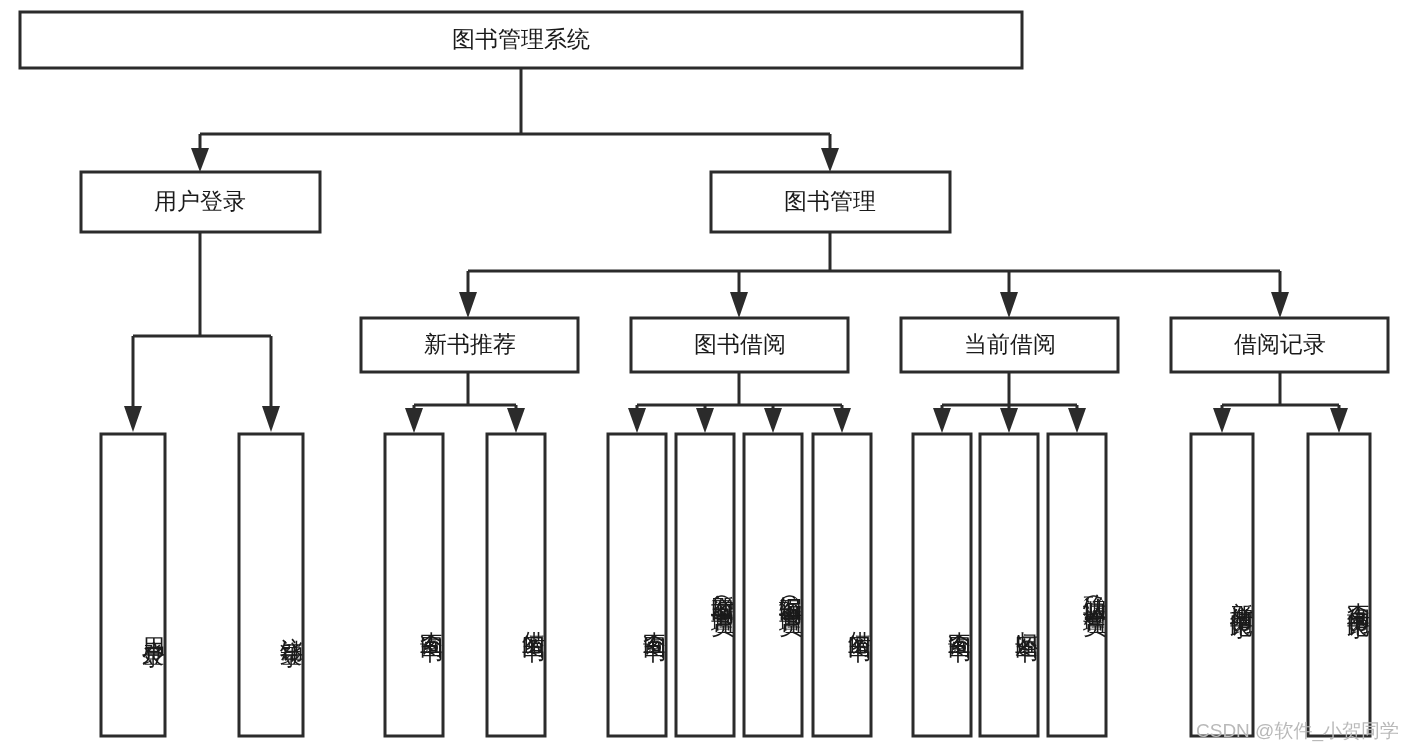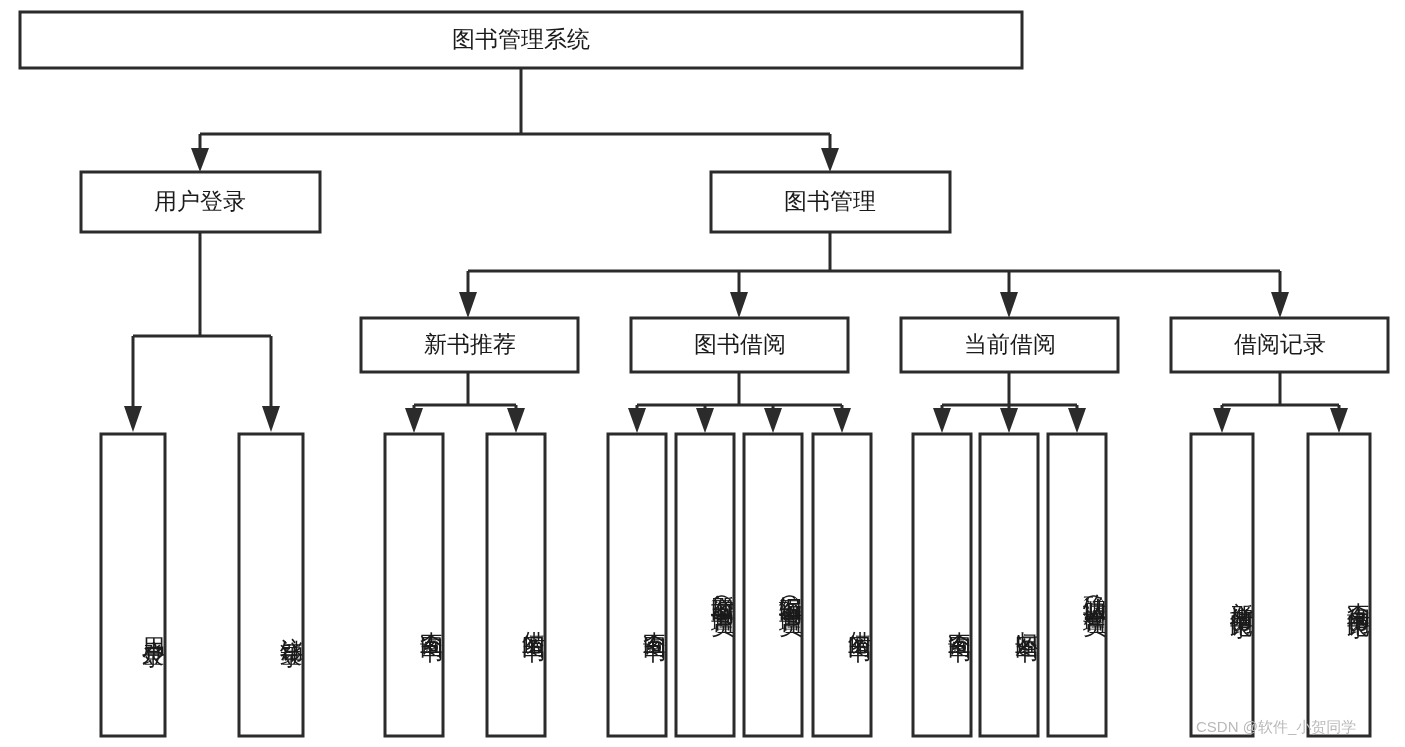--- a/index.html
+++ b/index.html
@@ -60,21 +60,21 @@
     line-height: 1;
     white-space: nowrap;
     display: flex;
     align-items: flex-start;
     justify-content: center;
     pointer-events: none;
   }
   .watermark {
     position: absolute;
     font-family: "Liberation Sans", "DejaVu Sans", sans-serif;
-    font-size: 15px;
+    font-size: 19px;
     color: #b9b9b9;
     white-space: nowrap;
   }
 </style>
 </head>
 <body>
 
 <div id="diagram-root">
 
   <svg class="diagram-canvas" viewBox="0 0 1405 747">

